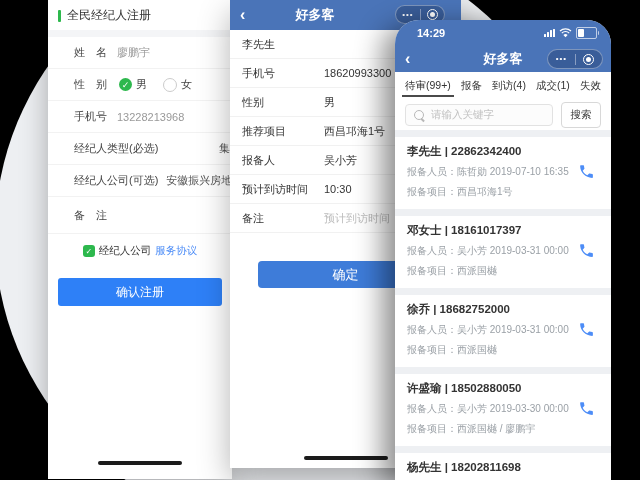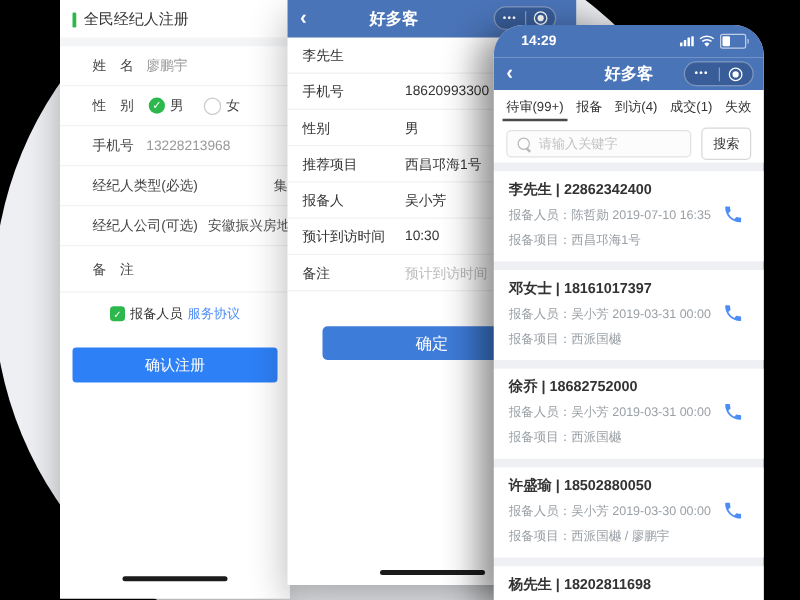--- a/index.html
+++ b/index.html
@@ -126,21 +126,21 @@
     <div class="reg-row">
       <span>经纪人公司(可选)</span>
       <span class="val-dark">安徽振兴房地产集团有</span>
     </div>
     <div class="reg-row" style="height:36px">
       <span>备　注</span>
     </div>
 
     <div class="agree-row">
       <span class="cb">✓</span>
-      <span>报备人员</span>
+      <span>经纪人公司</span>
         <span class="link">服务协议</span>
     </div>
     <div class="btn-reg">确认注册</div>
     <div class="home-bar"></div>
   </div>
 
   <div class="card" id="mid">
     <div class="mid-header">
       <span class="back">‹</span>
       <span class="mid-title">好多客</span>

